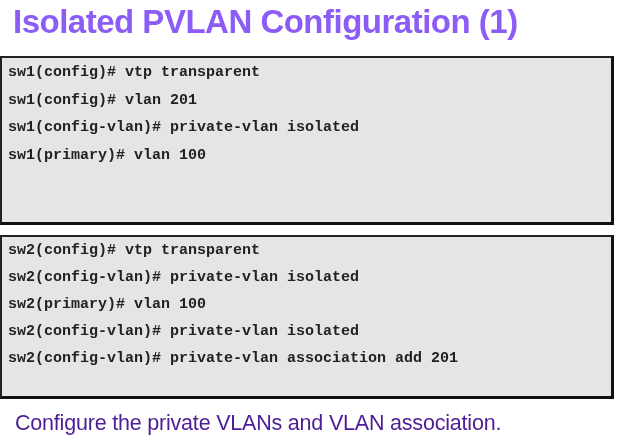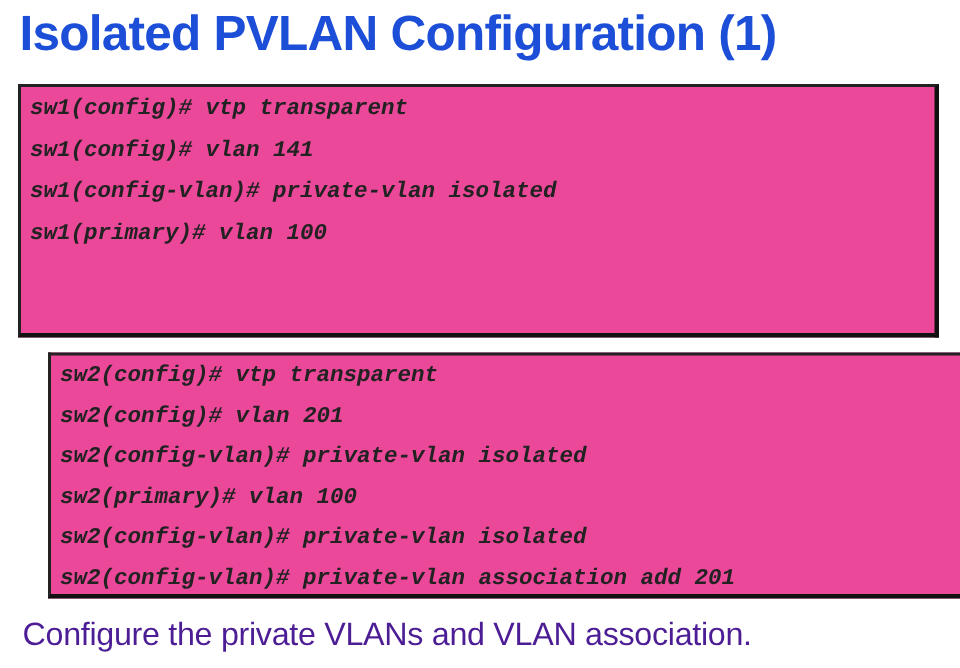--- a/index.html
+++ b/index.html
@@ -14,38 +14,37 @@
       overflow: hidden;
     }
     .title {
       position: absolute;
       left: 13px;
       top: 2px;
       font-family: "Liberation Sans", sans-serif;
       font-weight: bold;
       font-size: 33px;
       letter-spacing: -0.5px;
-      color: #1d4ed8;
+      color: #8b5cf6;
       white-space: nowrap;
       line-height: 40px;
     }
     .code-box {
       position: absolute;
-      left: 12px;
+      left: 0;
       width: 614px;
       border-top: 2px solid #222;
       border-left: 2px solid #222;
       border-right: 3px solid #111;
       border-bottom: 3px solid #111;
-      background: #ec4899;
+      background: #e5e5e5;
       box-sizing: border-box;
-      font-style: italic;
     }
     #box1 { top: 56px; height: 169px; }
-    #box2 { top: 235px; height: 164px; margin-left: 20px; }
+    #box2 { top: 235px; height: 164px; }
     .code-line {
       font-family: "Liberation Mono", monospace;
       font-weight: bold;
       font-size: 15px;
       color: #222;
       white-space: pre;
       height: 27.6px;
       line-height: 27.6px;
       padding-left: 6px;
     }
@@ -64,30 +63,29 @@
     }
   </style>
 </head>
 <body>
 
 <div class="title">Isolated PVLAN Configuration (1)</div>
 
 <div class="code-box" id="box1">
   <div class="lines">
     <div class="code-line">sw1(config)# vtp transparent</div>
-    <div class="code-line">sw1(config)# vlan 141</div>
+    <div class="code-line">sw1(config)# vlan 201</div>
     <div class="code-line">sw1(config-vlan)# private-vlan isolated</div>
     <div class="code-line">sw1(primary)# vlan 100</div>
   </div>
 </div>
 
 <div class="code-box" id="box2">
   <div class="lines">
     <div class="code-line">sw2(config)# vtp transparent</div>
-    <div class="code-line">sw2(config)# vlan 201</div>
     <div class="code-line">sw2(config-vlan)# private-vlan isolated</div>
     <div class="code-line">sw2(primary)# vlan 100</div>
     <div class="code-line">sw2(config-vlan)# private-vlan isolated</div>
     <div class="code-line">sw2(config-vlan)# private-vlan association add 201</div>
   </div>
 </div>
 
 <div class="caption">Configure the private VLANs and VLAN association.</div>
 
 </body></html>

